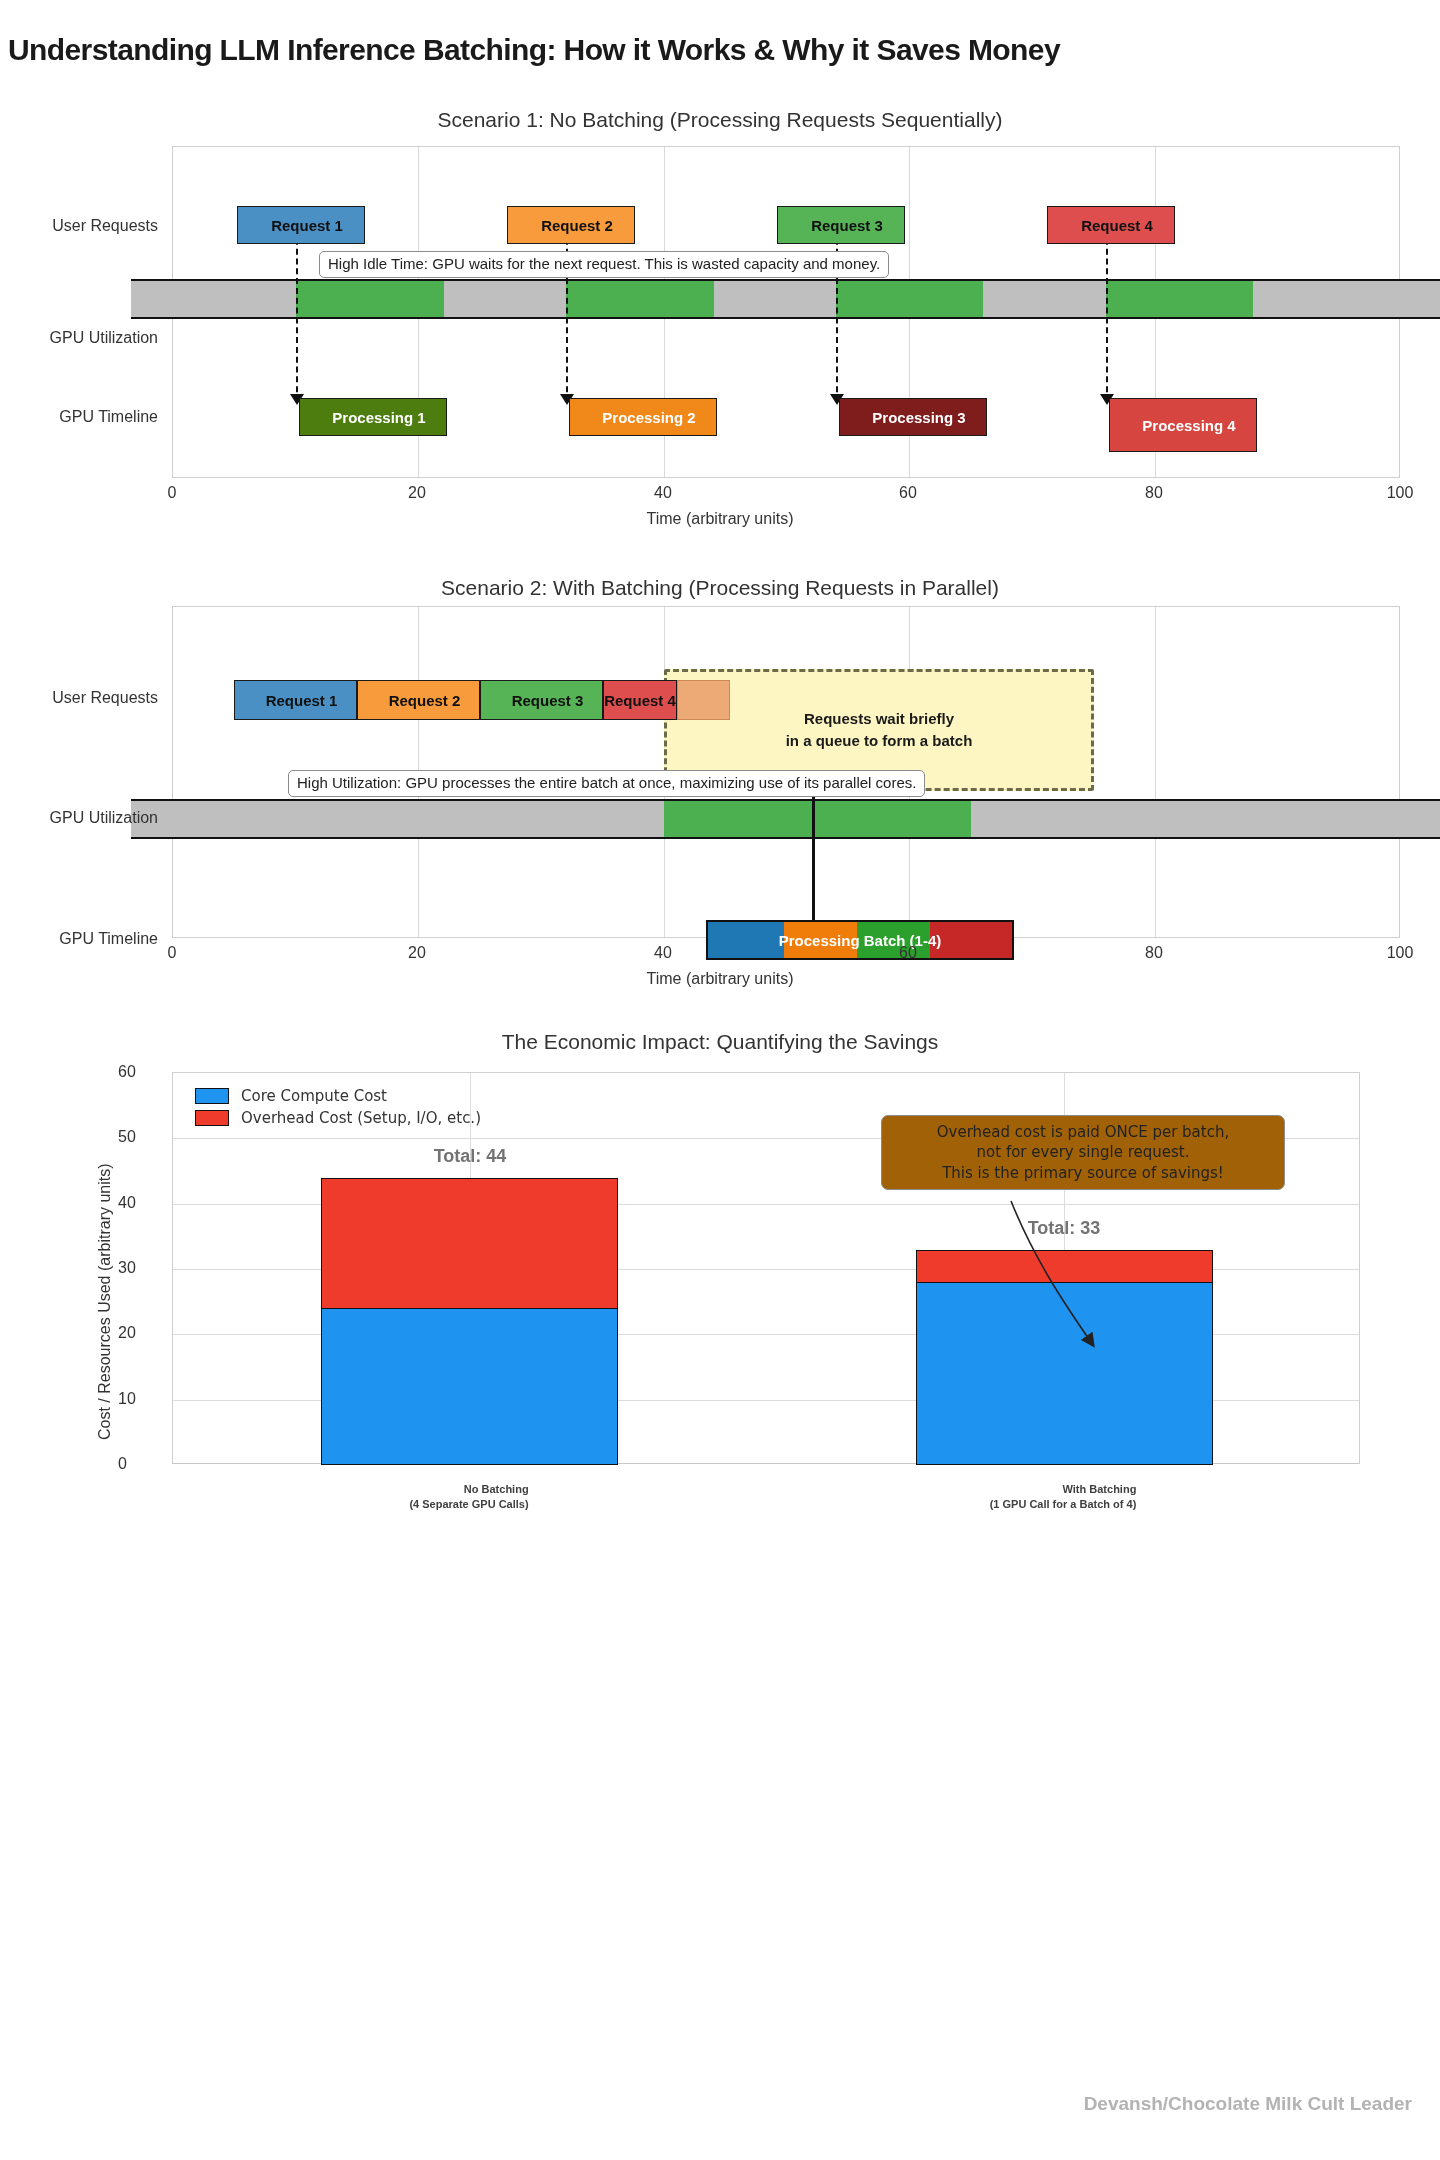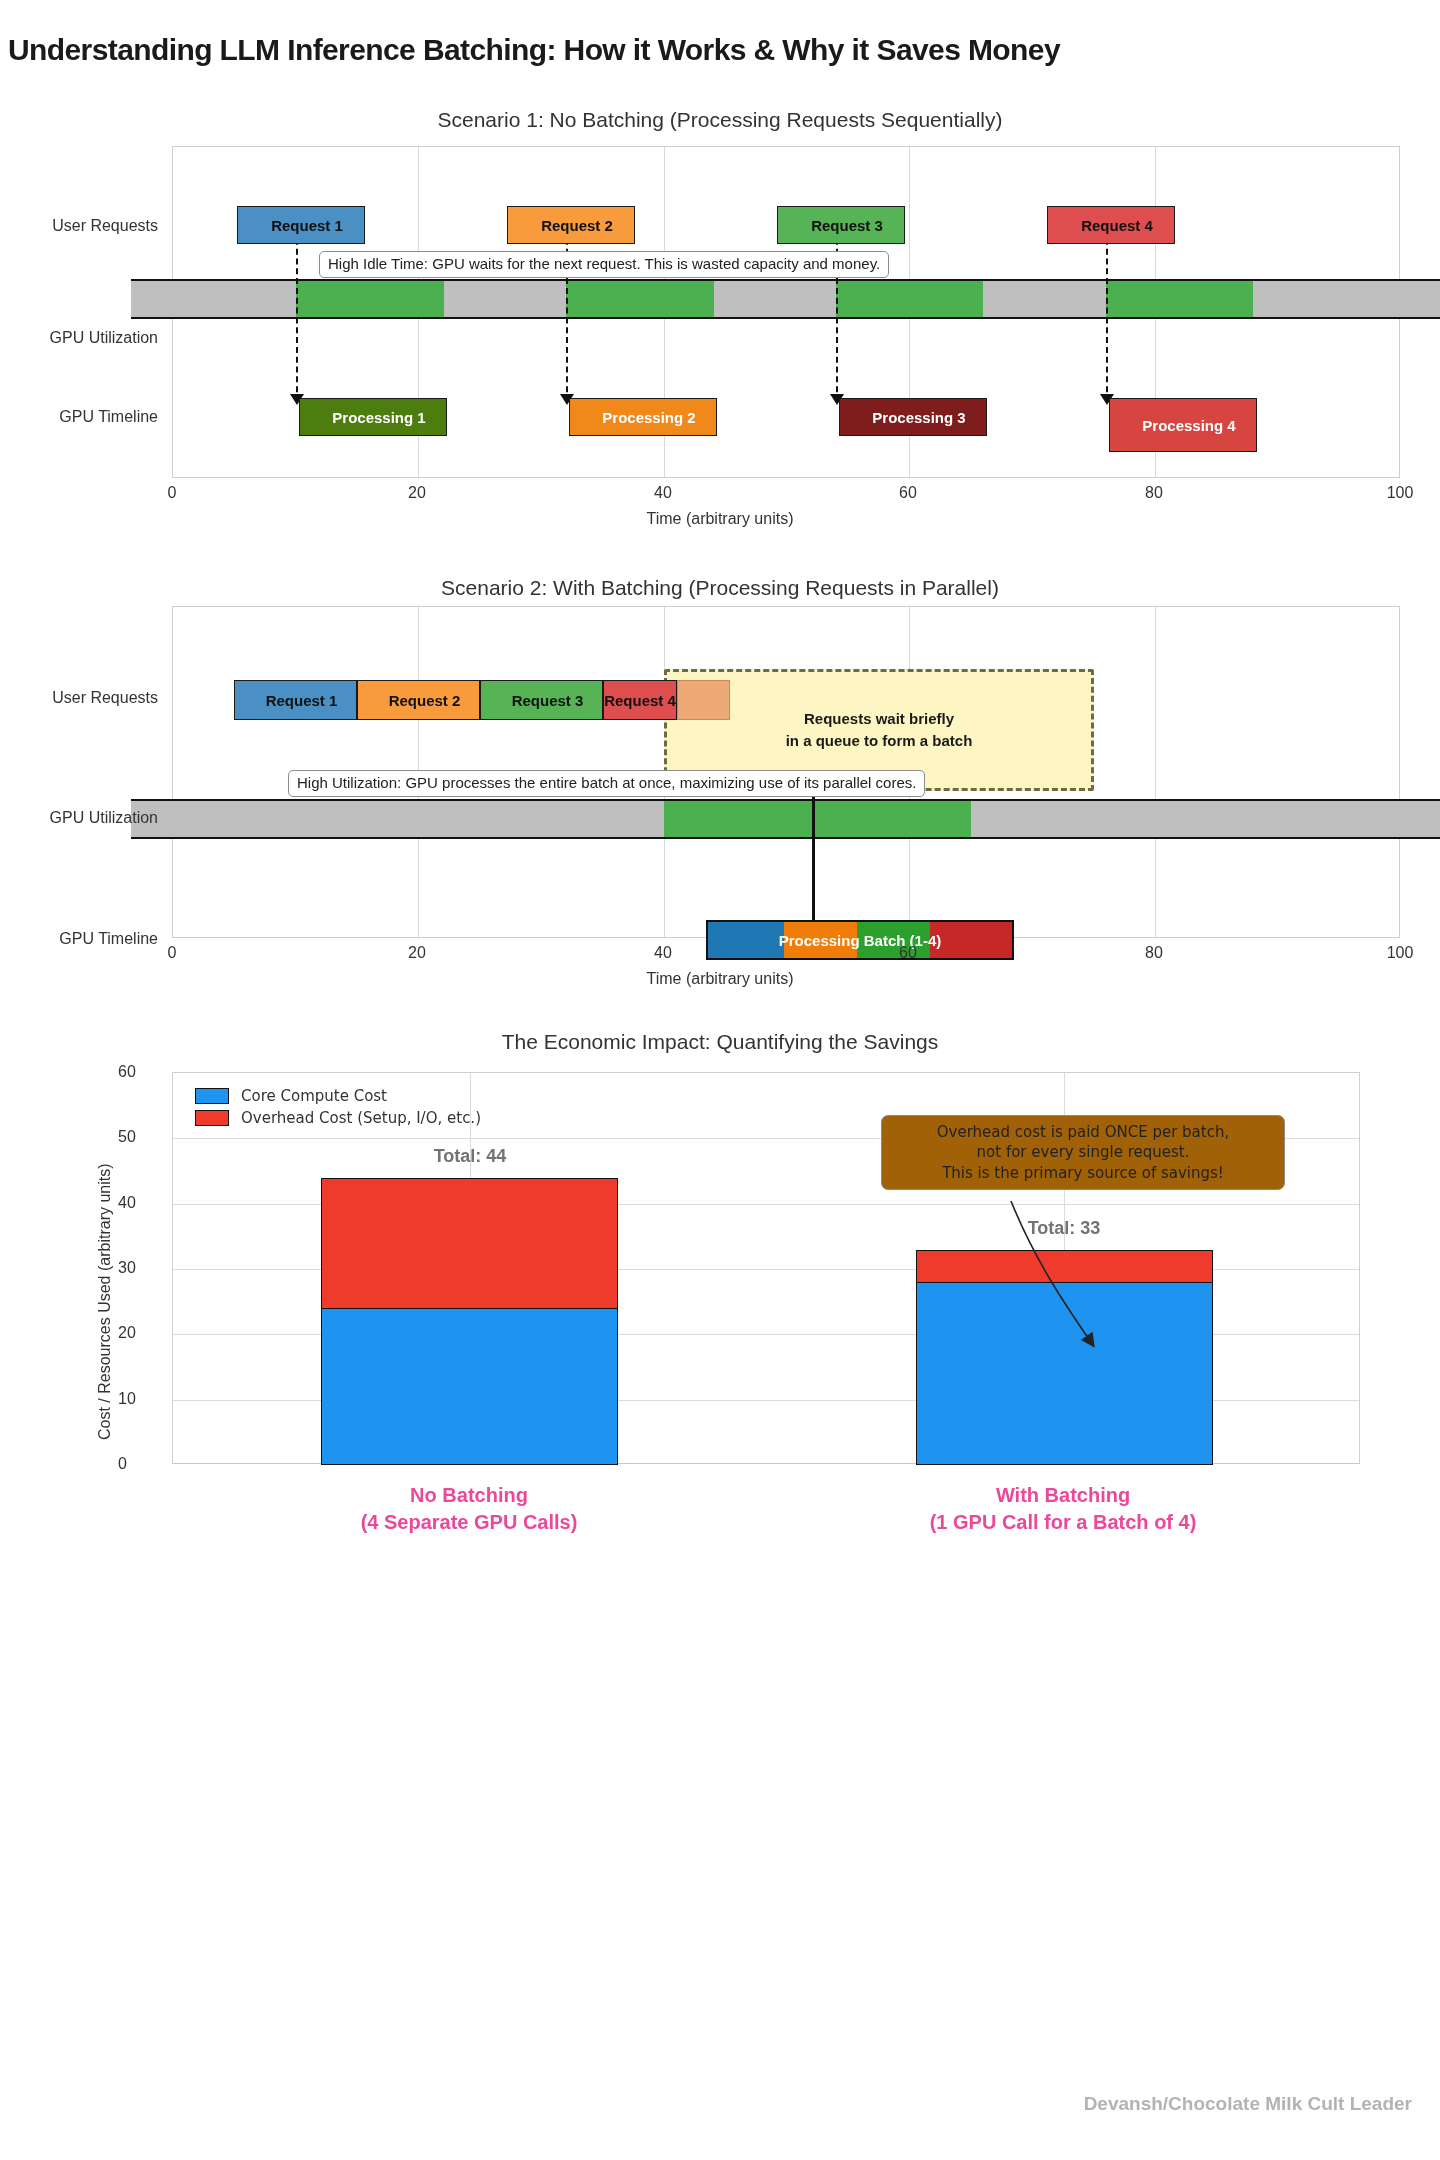--- a/index.html
+++ b/index.html
@@ -80,22 +80,22 @@
   
   .bc-axes{
     position:absolute;box-sizing:border-box;
     border:1px solid #d0d0d0;border-bottom:1.5px solid #c8c8c8;background:#fff;
   }
   .hgrid{position:absolute;left:0;right:0;height:1px;background:#dcdcdc;}
   .bc-vgrid{position:absolute;top:0;bottom:0;width:1px;background:#dcdcdc;}
   .bar-seg{position:absolute;box-sizing:border-box;border:1.6px solid #111;}
   .bc-ytick{position:absolute;font-size:16px;color:#333;right:0;
     transform:translateY(-50%);white-space:nowrap;}
-  .bc-xtick{position:absolute;font-size:20px;font-weight:bold;color:#ec4899;
-    text-align:center;transform:translateX(-50%);line-height:1.35;white-space:nowrap;}
+  .bc-xtick{position:absolute;font-size:11px;font-weight:bold;color:#404040;
+    text-align:right;transform:translateX(-50%);line-height:1.35;white-space:nowrap;}
   .bc-ylabel{
     position:absolute;font-size:16px;color:#333;white-space:nowrap;
     transform-origin:0 0;transform:rotate(-90deg);
   }
   .bc-title{position:absolute;width:100%;text-align:center;font-size:21px;color:#333;}
   .total-lbl{position:absolute;font-size:18px;font-weight:bold;color:#737373;
     transform:translateX(-50%);white-space:nowrap;}
   .legend{position:absolute;font-size:16px;color:#333;}
   .legend-row{display:flex;align-items:center;margin-bottom:4px;}
   .legend-swatch{width:32px;height:14px;border:1.6px solid #111;margin-right:12px;}

